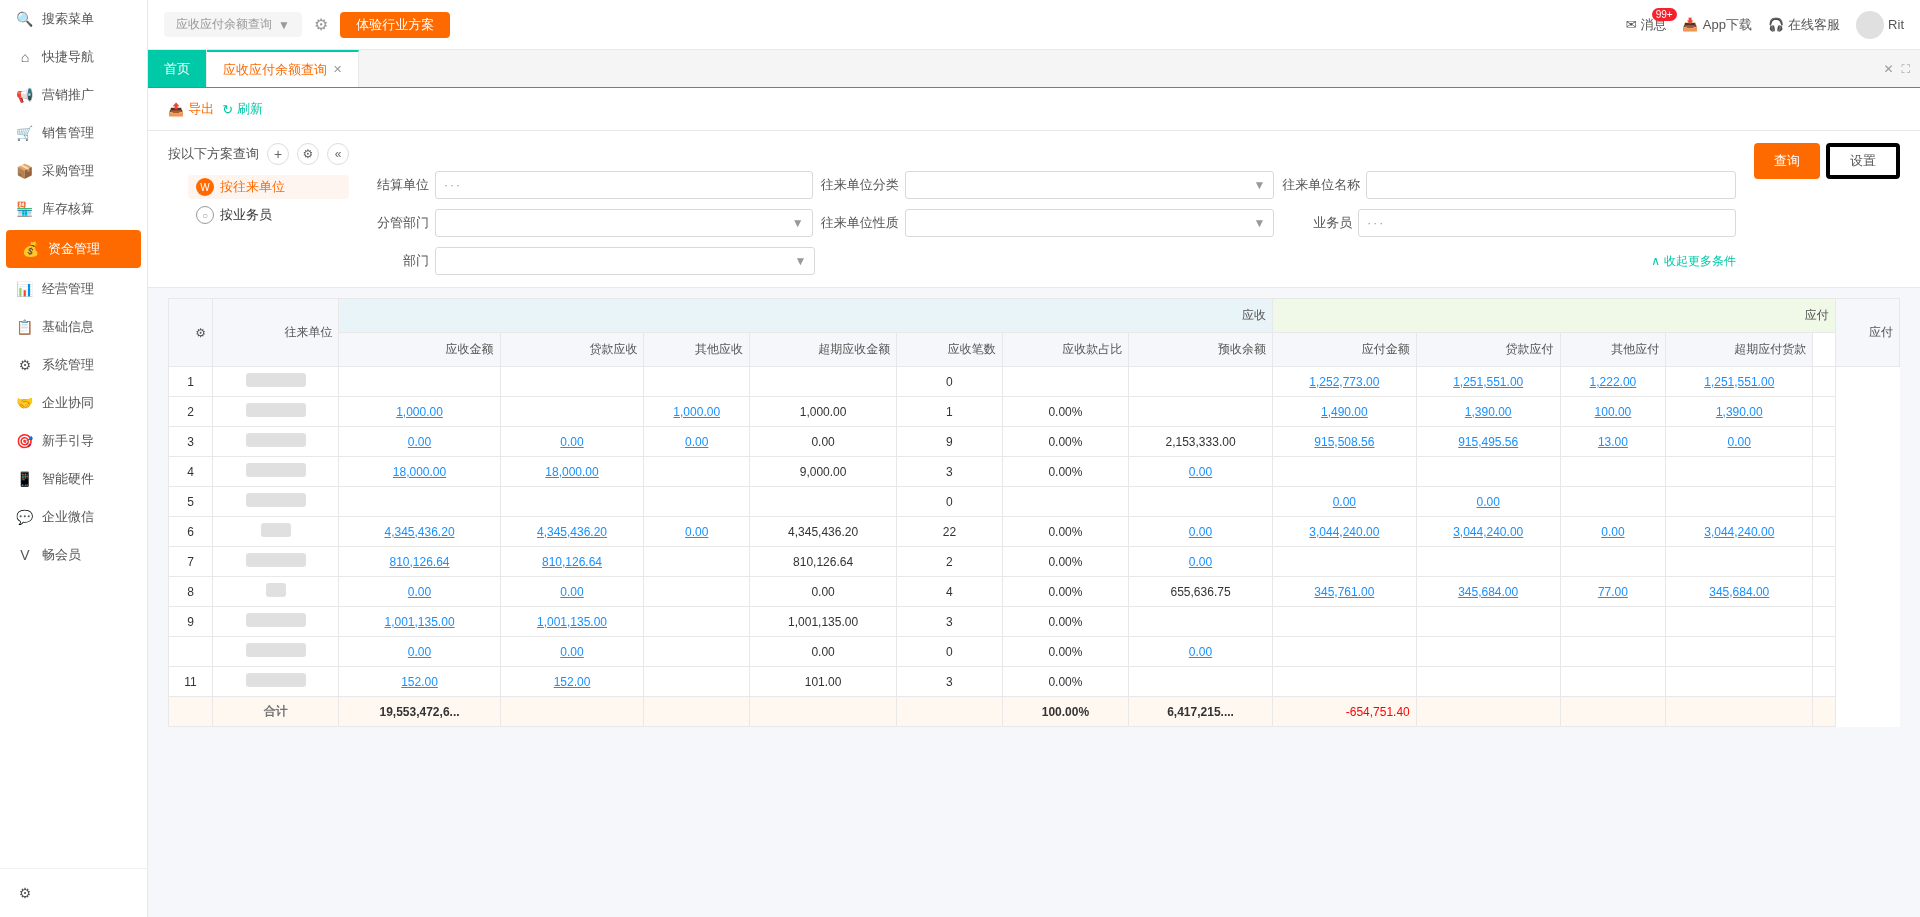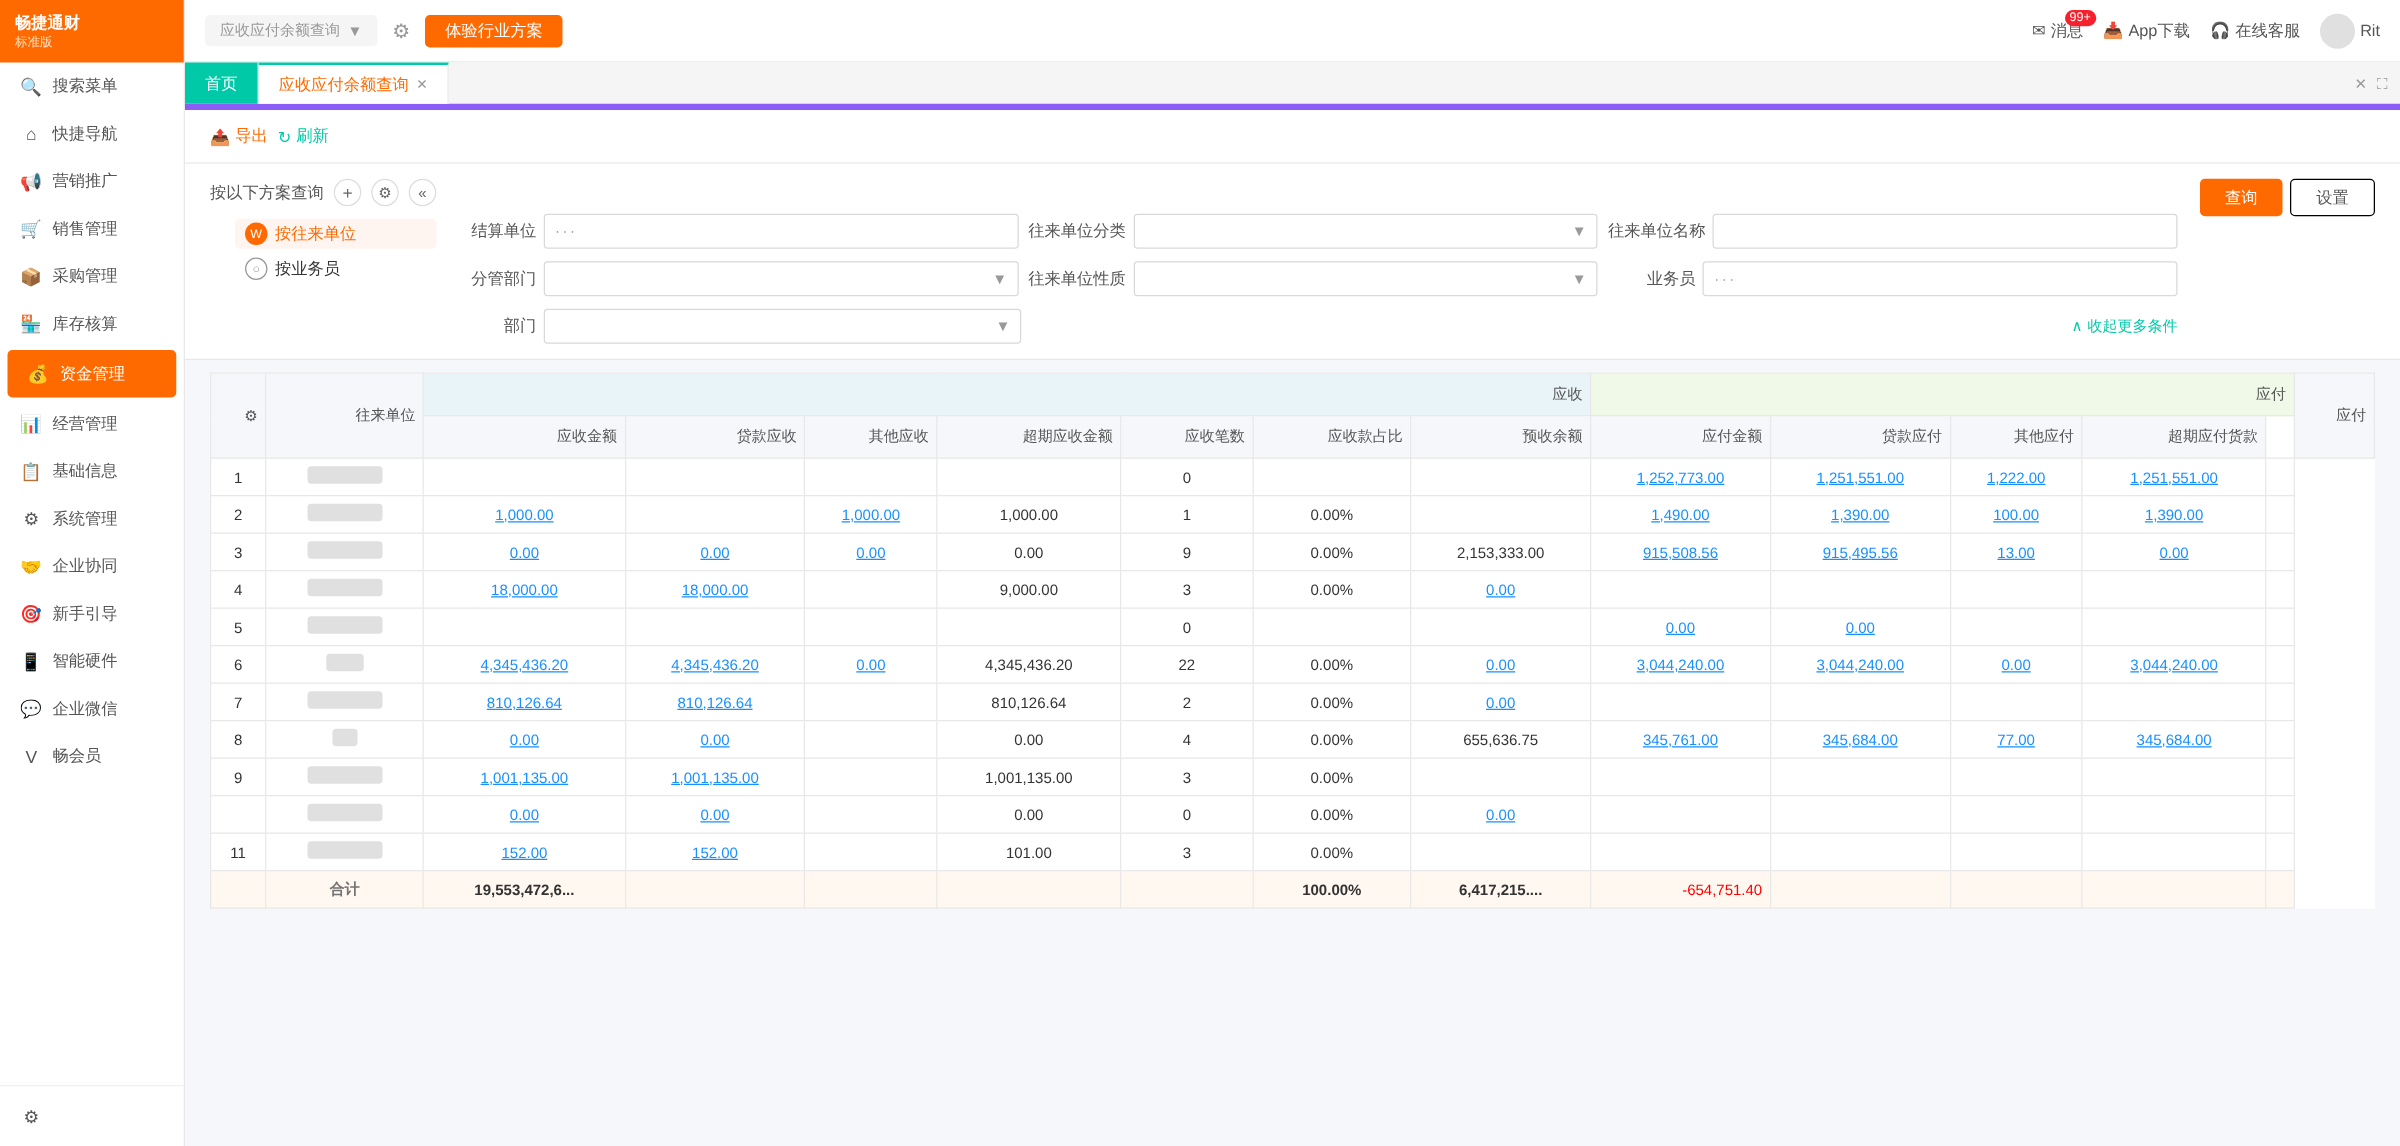--- a/index.html
+++ b/index.html
@@ -26,21 +26,21 @@
     .topbar-breadcrumb { color: #999; font-size: 12px; background: #f5f5f5; padding: 4px 12px; border-radius: 4px; display: flex; align-items: center; gap: 6px; }
     .topbar-gear { color: #999; font-size: 16px; cursor: pointer; }
     .topbar-btn { background: #ff6a00; color: #fff; border: none; padding: 4px 16px; border-radius: 4px; cursor: pointer; font-size: 13px; }
     .topbar-right { margin-left: auto; display: flex; align-items: center; gap: 16px; color: #555; font-size: 13px; }
     .topbar-badge { position: relative; display: inline-block; }
     .badge-num { position: absolute; top: -8px; right: -10px; background: #f5222d; color: #fff; font-size: 10px; padding: 1px 4px; border-radius: 8px; }
     .topbar-right-item { display: flex; align-items: center; gap: 4px; cursor: pointer; }
     .user-avatar { width: 28px; height: 28px; background: #e0e0e0; border-radius: 50%; }
 
     
-    .tabbar { height: 38px; background: #f5f5f5; border-bottom: 5px solid #8b5cf6; display: flex; align-items: stretch; }
+    .tabbar { height: 38px; background: #f5f5f5; border-bottom: 1px solid #8b5cf6; display: flex; align-items: stretch; }
     .tab-item { display: flex; align-items: center; padding: 0 16px; gap: 6px; cursor: pointer; font-size: 13px; color: #555; border-right: 1px solid #e8e8e8; }
     .tab-item.active { background: #fff; color: #ff6a00; border-top: 2px solid #00c9a7; }
     .tab-close { color: #999; font-size: 11px; cursor: pointer; }
     .tab-home { background: #00c9a7; color: #fff; }
     .tab-home.tab-item { color: #fff; }
     .tabbar-actions { margin-left: auto; display: flex; align-items: center; padding: 0 10px; gap: 8px; color: #999; }
 
     
     .page-content { flex: 1; overflow: hidden; display: flex; flex-direction: column; background: #f5f7fa; }
     .page-header { background: #fff; padding: 12px 20px 0; border-bottom: 1px solid #e8e8e8; display: flex; align-items: center; }
@@ -60,21 +60,21 @@
     .query-option-icon2 { width: 18px; height: 18px; border: 1px solid #999; border-radius: 50%; display: flex; align-items: center; justify-content: center; color: #999; font-size: 10px; }
     .query-row { display: flex; align-items: center; gap: 8px; width: 100%; }
     .query-field { display: flex; align-items: center; gap: 6px; flex: 1; }
     .query-field-label { color: #555; font-size: 13px; white-space: nowrap; min-width: 70px; text-align: right; }
     .query-field-input { flex: 1; height: 28px; border: 1px solid #d9d9d9; border-radius: 3px; padding: 0 8px; font-size: 12px; display: flex; align-items: center; justify-content: space-between; color: #999; cursor: pointer; background: #fff; }
     .query-field-input .dots { color: #999; letter-spacing: 2px; }
     .collapse-btn { color: #00c9a7; font-size: 12px; cursor: pointer; display: flex; align-items: center; gap: 4px; }
 
     .query-actions { display: flex; flex-direction: row; gap: 6px; margin-left: 10px; }
     .query-btn-primary { background: #ff6a00; color: #fff; border: none; padding: 6px 20px; border-radius: 4px; cursor: pointer; font-size: 13px; }
-    .query-btn-secondary { background: #fff; color: #555; border: 1px solid #000000; padding: 5px 20px; border-radius: 4px; cursor: pointer; font-size: 13px; }
+    .query-btn-secondary { background: #fff; color: #555; border: 4px solid #000000; padding: 5px 20px; border-radius: 4px; cursor: pointer; font-size: 13px; }
 
     
     .table-area { flex: 1; overflow: auto; padding: 10px 20px; }
     .data-table { width: 100%; border-collapse: collapse; background: #fff; font-size: 12px; }
     .data-table th { background: #f5f7fa; color: #555; font-weight: 500; padding: 8px 6px; border: 1px solid #e8e8e8; text-align: right; white-space: nowrap; }
     .data-table td { padding: 6px; border: 1px solid #e8e8e8; text-align: center; color: #333; white-space: nowrap; }
     .data-table .link { color: #1890ff; text-decoration: underline; cursor: pointer; }
     .data-table .total-row td { background: #fff8f0; font-weight: bold; }
     .th-group { text-align: center; }
     .settings-icon-cell { cursor: pointer; color: #666; }
@@ -83,26 +83,20 @@
 
     .query-layout { display: flex; gap: 10px; }
     .query-left { min-width: 160px; }
     .query-right { flex: 1; display: flex; flex-direction: column; gap: 10px; }
     .query-right-actions { display: flex; align-items: flex-start; gap: 8px; }
   </style>
 </head>
 <body>
 
 <div class="sidebar">
-  <div class="sidebar-logo">
-    <div>
-      <div class="sidebar-logo-text">畅捷通财</div>
-      <div class="sidebar-logo-sub">标准版</div>
-    </div>
-  </div>
 
   <div class="sidebar-item">
     <span class="sidebar-icon">🔍</span>
     <span class="sidebar-label">搜索菜单</span>
   </div>
   <div class="sidebar-item">
     <span class="sidebar-icon">⌂</span>
     <span class="sidebar-label">快捷导航</span>
   </div>
   <div class="sidebar-item">

